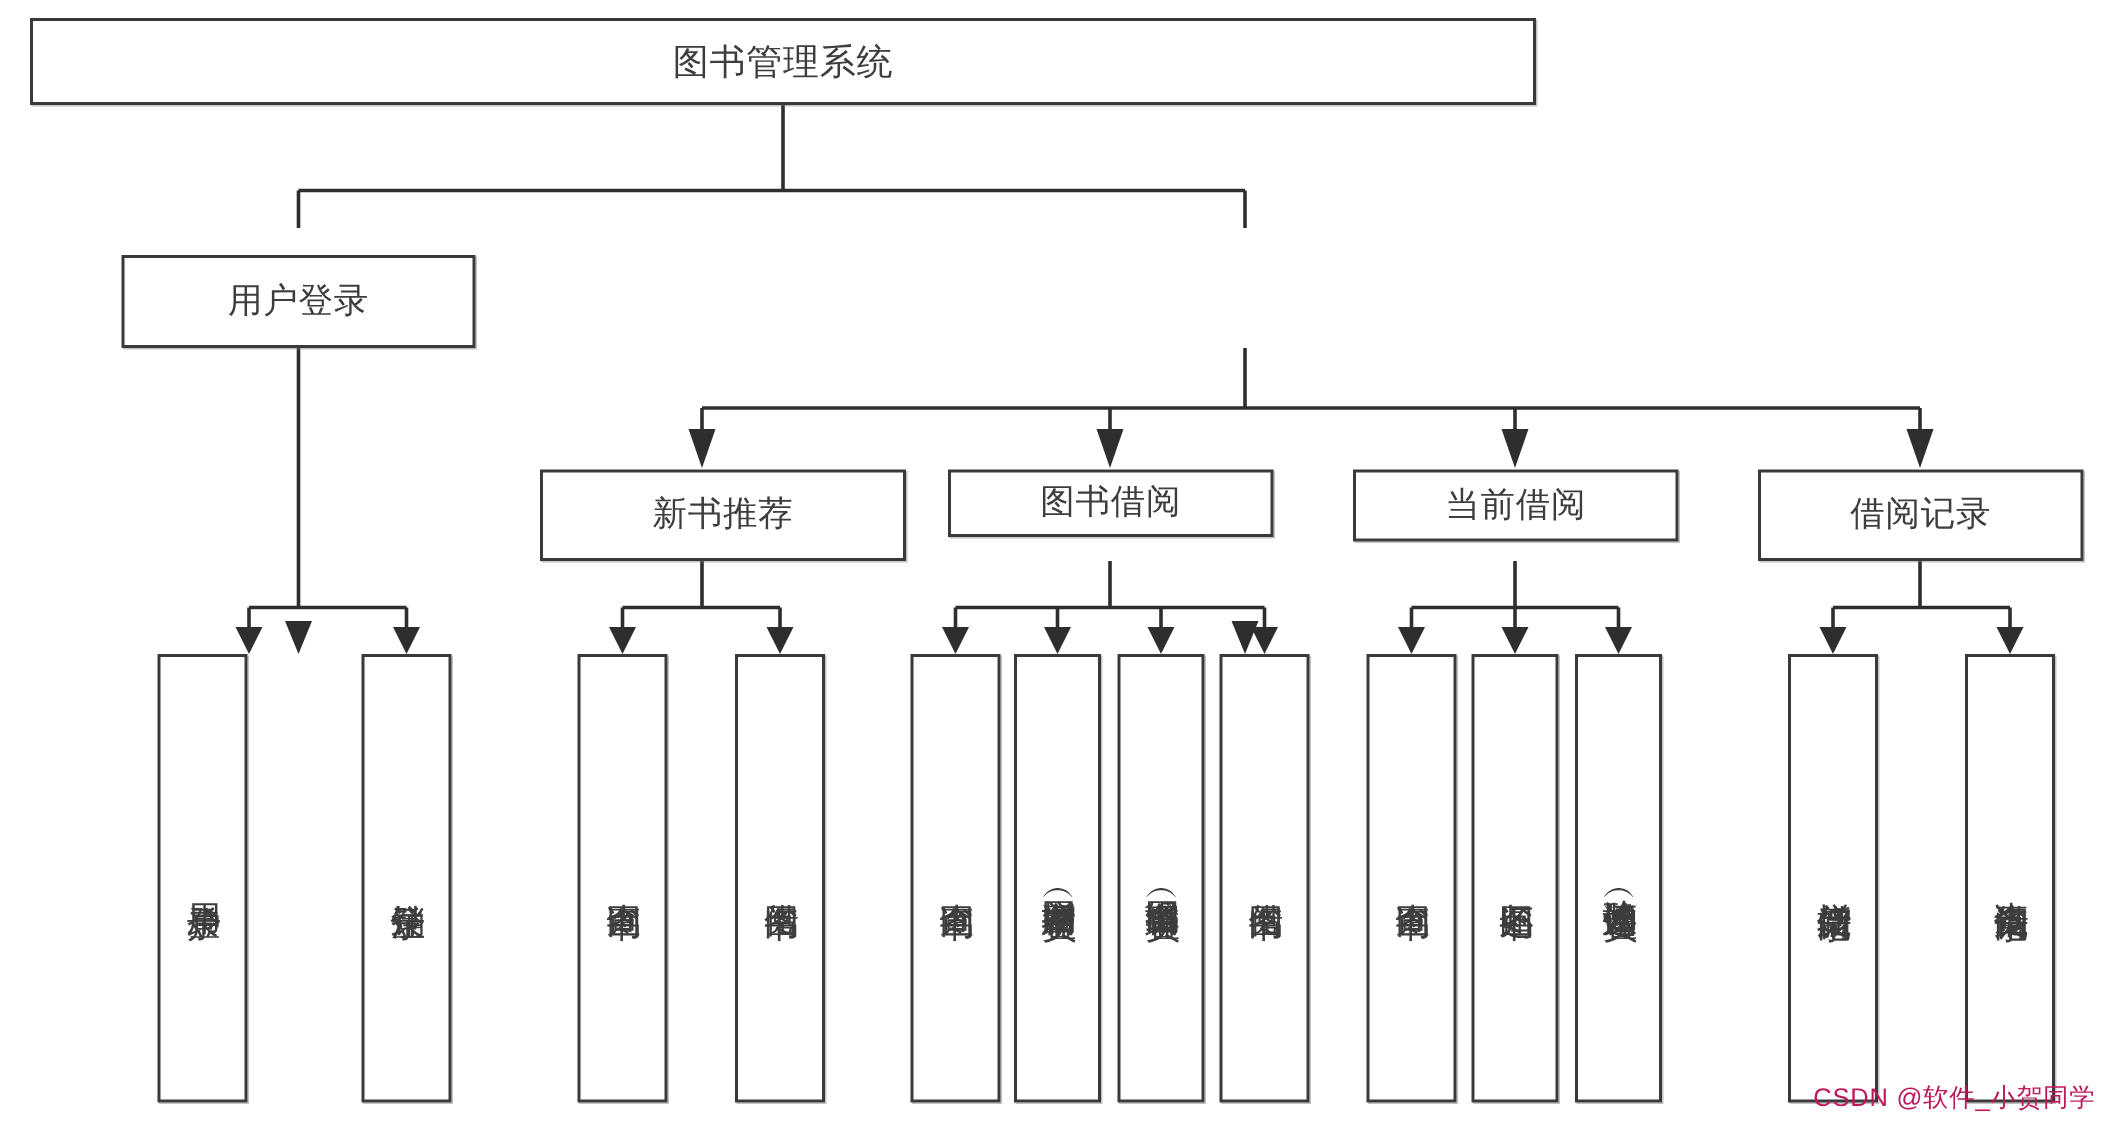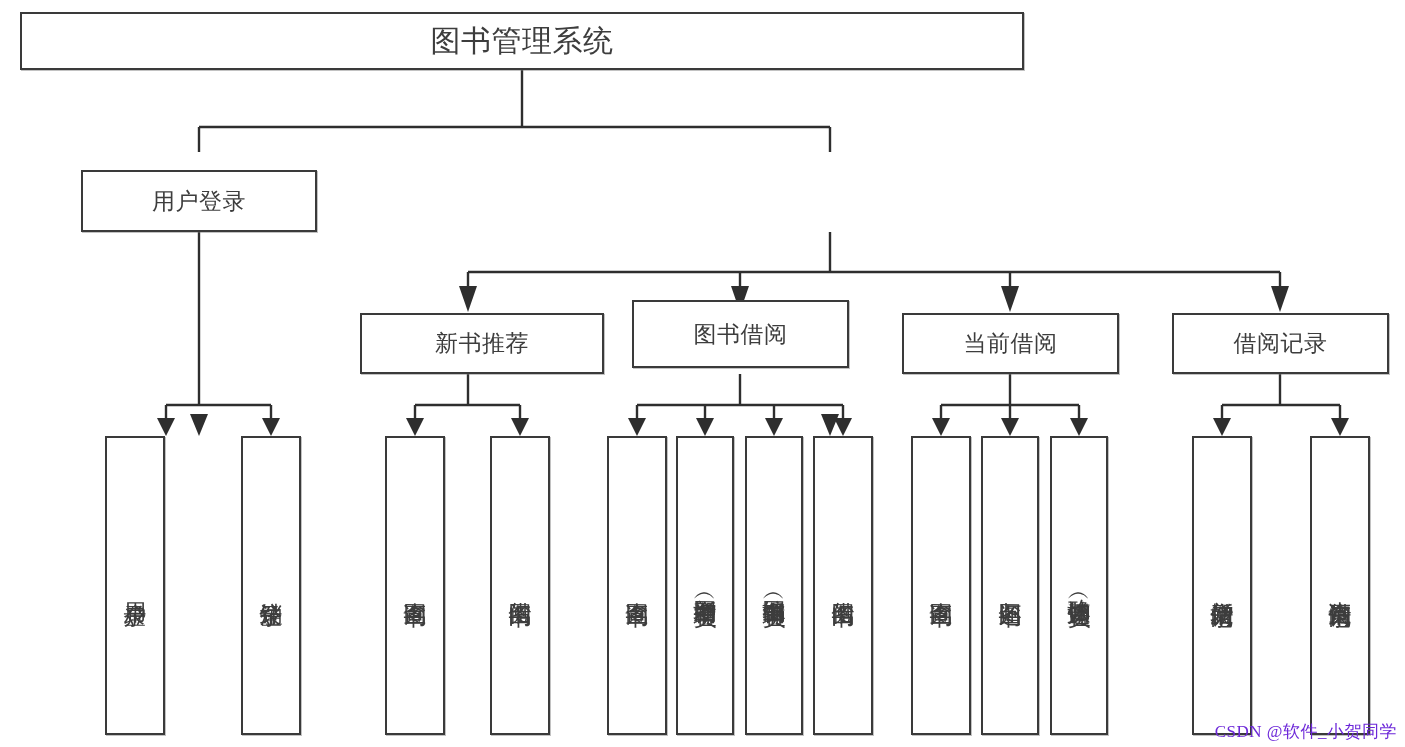--- a/index.html
+++ b/index.html
@@ -42,45 +42,45 @@
     text-align: center;
     line-height: 1.25;
     white-space: nowrap;
   }
   
   .node.h .lbl {
     font-size: 23px;
     letter-spacing: 0.5px;
   }
   .node.root .lbl {
-    font-size: 30px;
+    font-size: 24px;
   }
   
   .node.v {
     align-items: center;
     justify-content: center;
   }
   .node.v .lbl {
     writing-mode: vertical-rl;
     text-orientation: upright;
     font-size: 23px;
     line-height: 1.18;
     letter-spacing: 1px;
     white-space: nowrap;
     max-height: 100%;
   }
   .watermark {
     position: absolute;
     right: 8px;
     bottom: 4px;
     font-size: 17px;
-    color: #6d28d9;
+    color: #be185d;
     letter-spacing: 0.5px;
     white-space: nowrap;
-    font-family: Liberation Serif, serif;
+    font-family: Liberation Sans, sans-serif;
   }
 </style>
 </head>
 <body>
 
 <div id="canvas">
 
   <svg id="edges" viewBox="0 0 1405 747" xmlns="http://www.w3.org/2000/svg">
     <defs>
       <marker id="arw" viewBox="0 0 12 14" refX="6" refY="13" markerWidth="12" markerHeight="14" orient="auto-start-reverse" markerUnits="userSpaceOnUse">
@@ -163,24 +163,24 @@
     <span class="lbl">图书管理系统</span>
   </div>
 
   <div class="node h" style="left:81px; top:170px; width:236px; height:62px;">
     <span class="lbl">用户登录</span>
   </div>
 
   <div class="node h" style="left:360px; top:313px; width:244px; height:61px;">
     <span class="lbl">新书推荐</span>
   </div>
-  <div class="node h" style="left:632px; top:300px; width:217px; height:68px;align-items:center;">
+  <div class="node h" style="left:632px; top:313px; width:217px; height:45px;align-items:center;">
     <span class="lbl">图书借阅</span>
   </div>
-  <div class="node h" style="left:902px; top:313px; width:217px; height:61px;">
+  <div class="node h" style="left:902px; top:313px; width:217px; height:48px;">
     <span class="lbl">当前借阅</span>
   </div>
   <div class="node h" style="left:1172px; top:313px; width:217px; height:61px;">
     <span class="lbl">借阅记录</span>
   </div>
 
   <div class="node v" style="left:105px; top:436px; width:60px; height:299px;">
     <span class="lbl">用户登录</span>
   </div>
   <div class="node v" style="left:241px; top:436px; width:60px; height:299px;">

